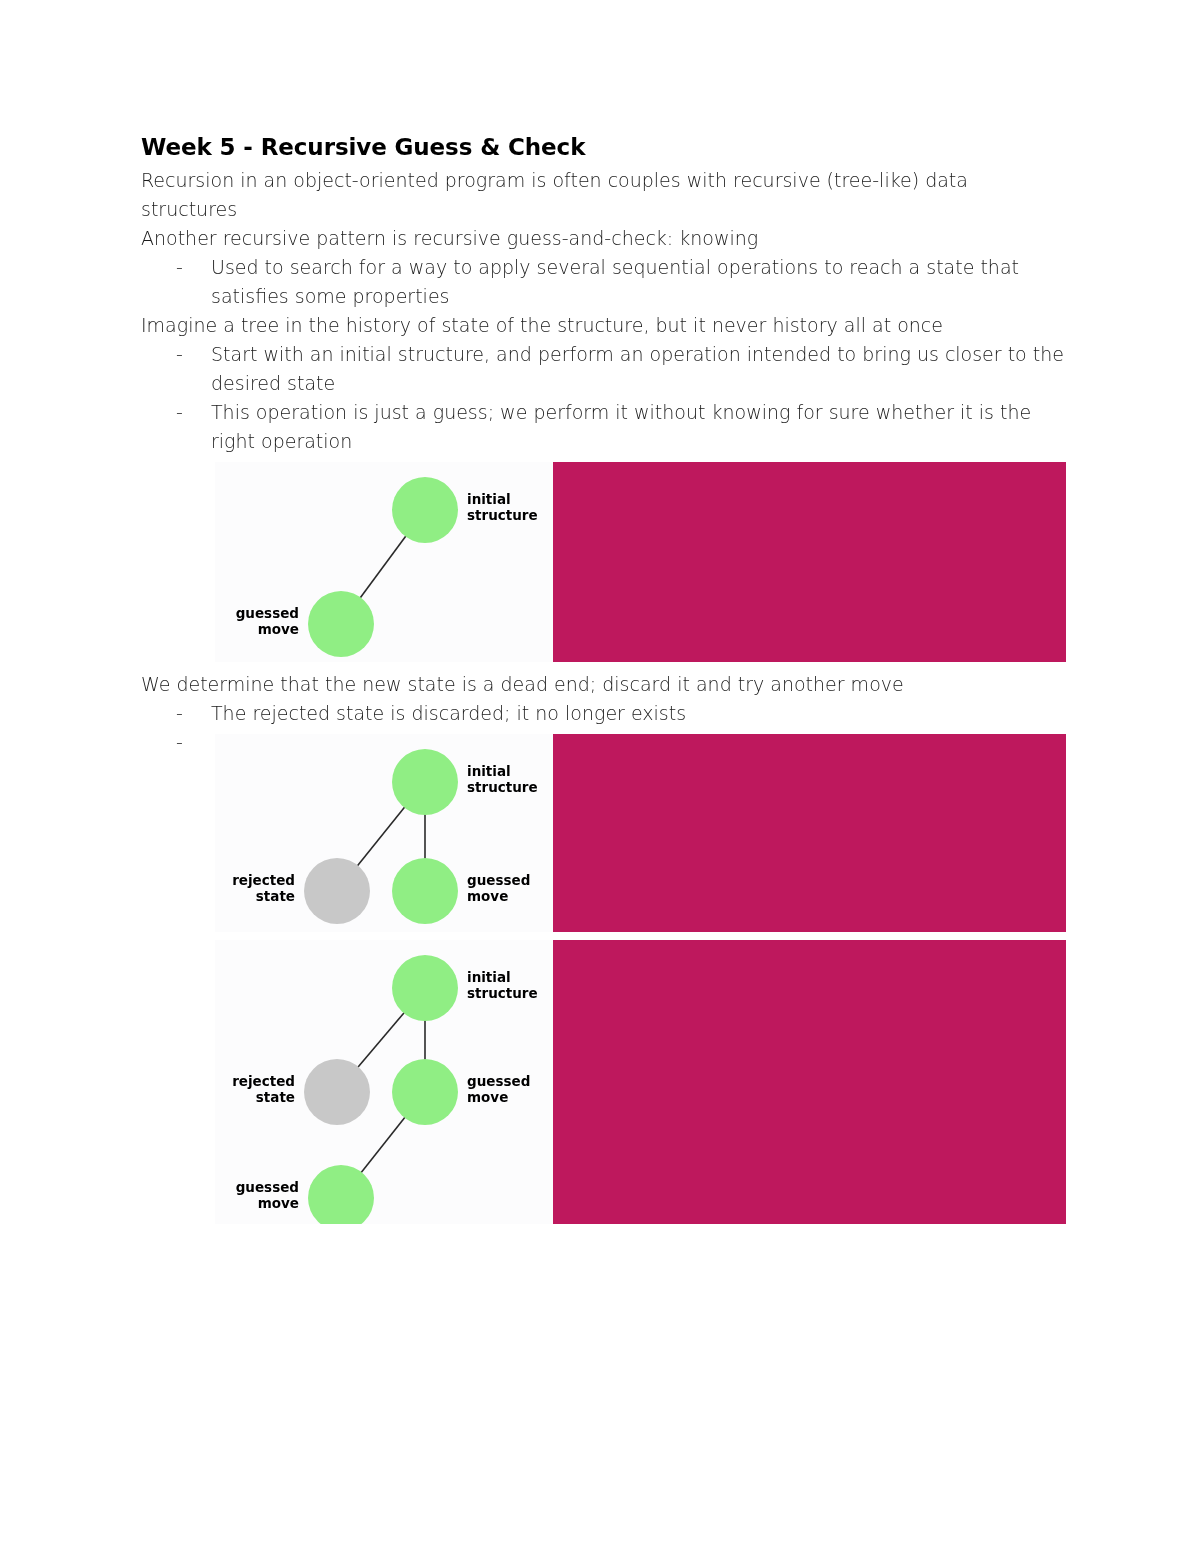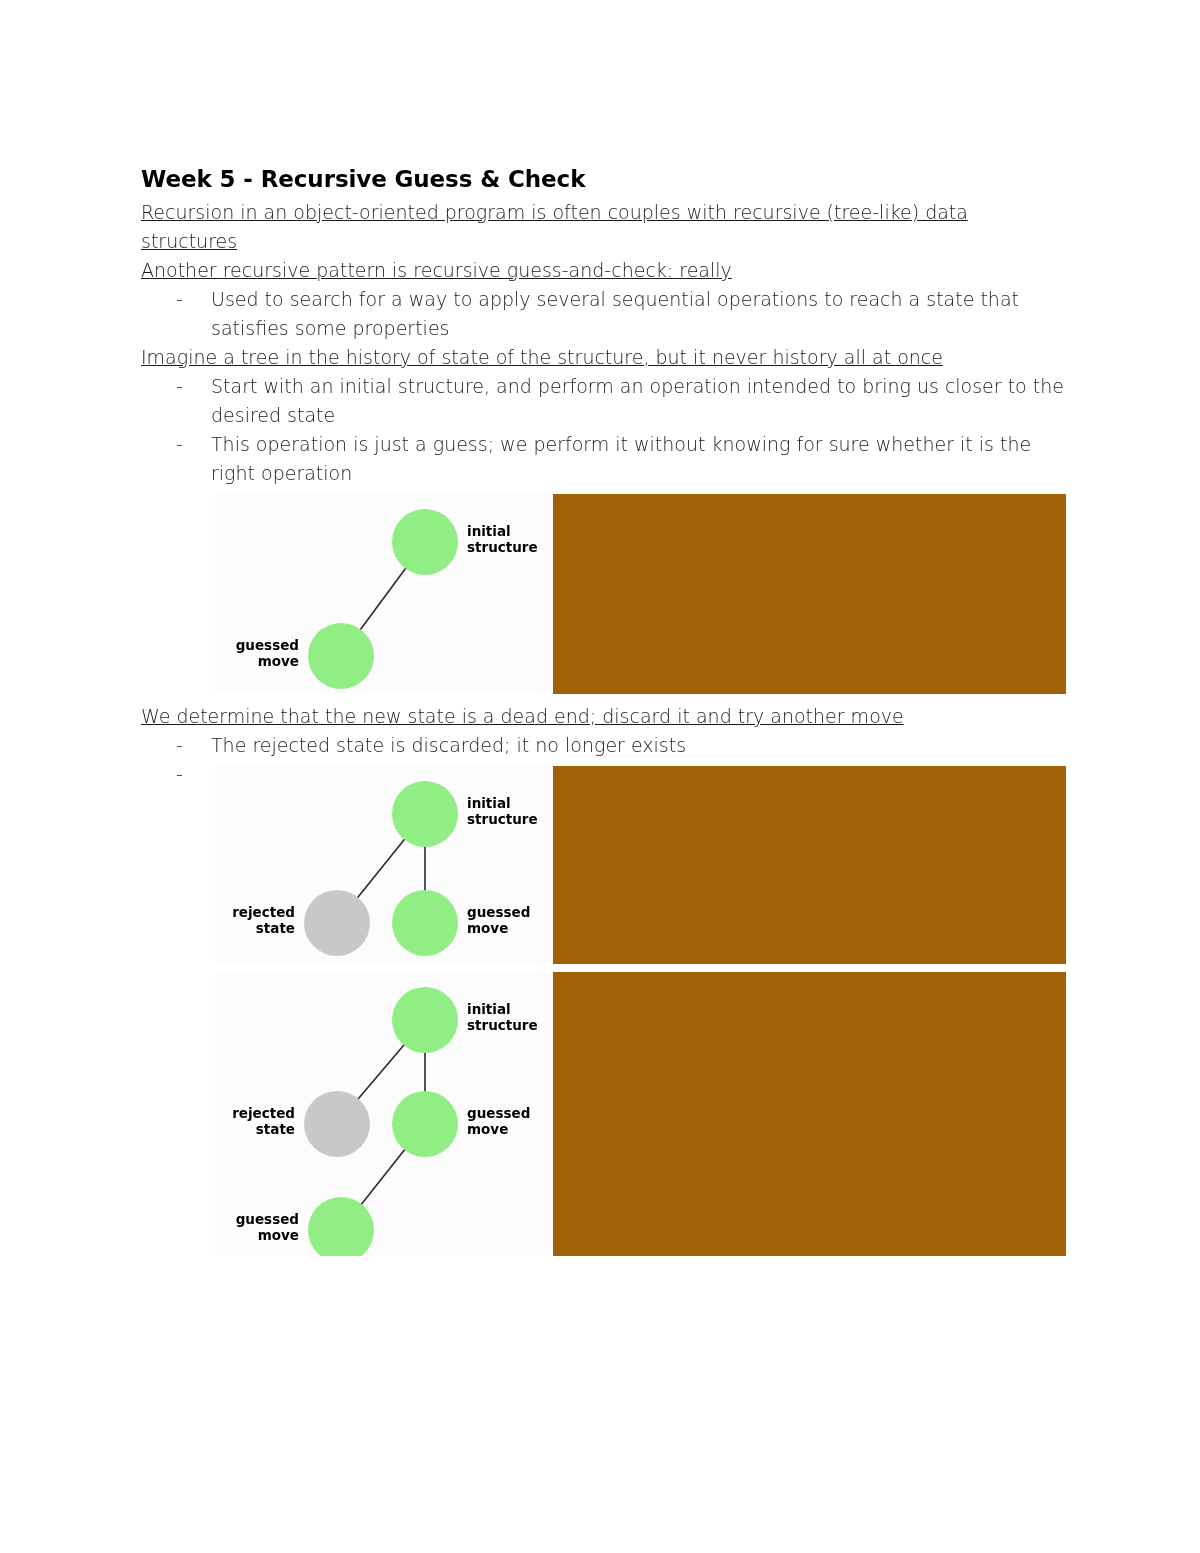--- a/index.html
+++ b/index.html
@@ -20,38 +20,36 @@
     left: 0; top: 0;
     width: 1200px;
     height: 1553px;
     background: #ffffff;
   }
   .content {
     position: absolute;
     left: 141px;
     top: 132px;
     width: 925px;
-    margin-top: 32px;
   }
   h1.doc-title {
     font-family: "DejaVu Sans", sans-serif;
     font-size: 23px;
     font-weight: bold;
     line-height: 30px;
     margin: 0 0 4px 0;
     letter-spacing: -0.1px;
     color: #000;
   }
   p.para {
     font-size: 19px;
     line-height: 29px;
     margin: 0;
     color: #1a1a1a;
     font-weight: 350;
-    text-decoration: underline;
   }
   ul.bullets {
     list-style: none;
     margin: 0;
     padding: 0;
   }
   ul.bullets li {
     position: relative;
     font-size: 19px;
     line-height: 29px;
@@ -63,37 +61,37 @@
   ul.bullets li .dash {
     position: absolute;
     left: 35px;
     top: 0;
     font-size: 19px;
     line-height: 29px;
     color: #1a1a1a;
   }
   .figure {
     position: relative;
-    background: #a16207;
+    background: #be185d;
     margin: 6px 0 8px 74px;
     border: 0;
   }
   .figure svg { display: block; }
 </style>
 </head>
 <body>
 
 <div class="page">
   <div class="content">
 
     <h1 class="doc-title">Week 5 - Recursive Guess &amp; Check</h1>
 
     <p class="para">Recursion in an object-oriented program is often couples with recursive (tree-like) data structures</p>
 
-    <p class="para">Another recursive pattern is recursive guess-and-check: really</p>
+    <p class="para">Another recursive pattern is recursive guess-and-check: knowing</p>
 
     <ul class="bullets">
       <li><span class="dash">-</span><span>Used to search for a way to apply several sequential operations to reach a state that satisfies some properties</span></li>
     </ul>
 
     <p class="para">Imagine a tree in the history of state of the structure, but it never history all at once</p>
 
     <ul class="bullets">
       <li><span class="dash">-</span><span>Start with an initial structure, and perform an operation intended to bring us closer to the desired state</span></li>
       <li><span class="dash">-</span><span>This operation is just a guess; we perform it without knowing for sure whether it is the right operation</span></li>

